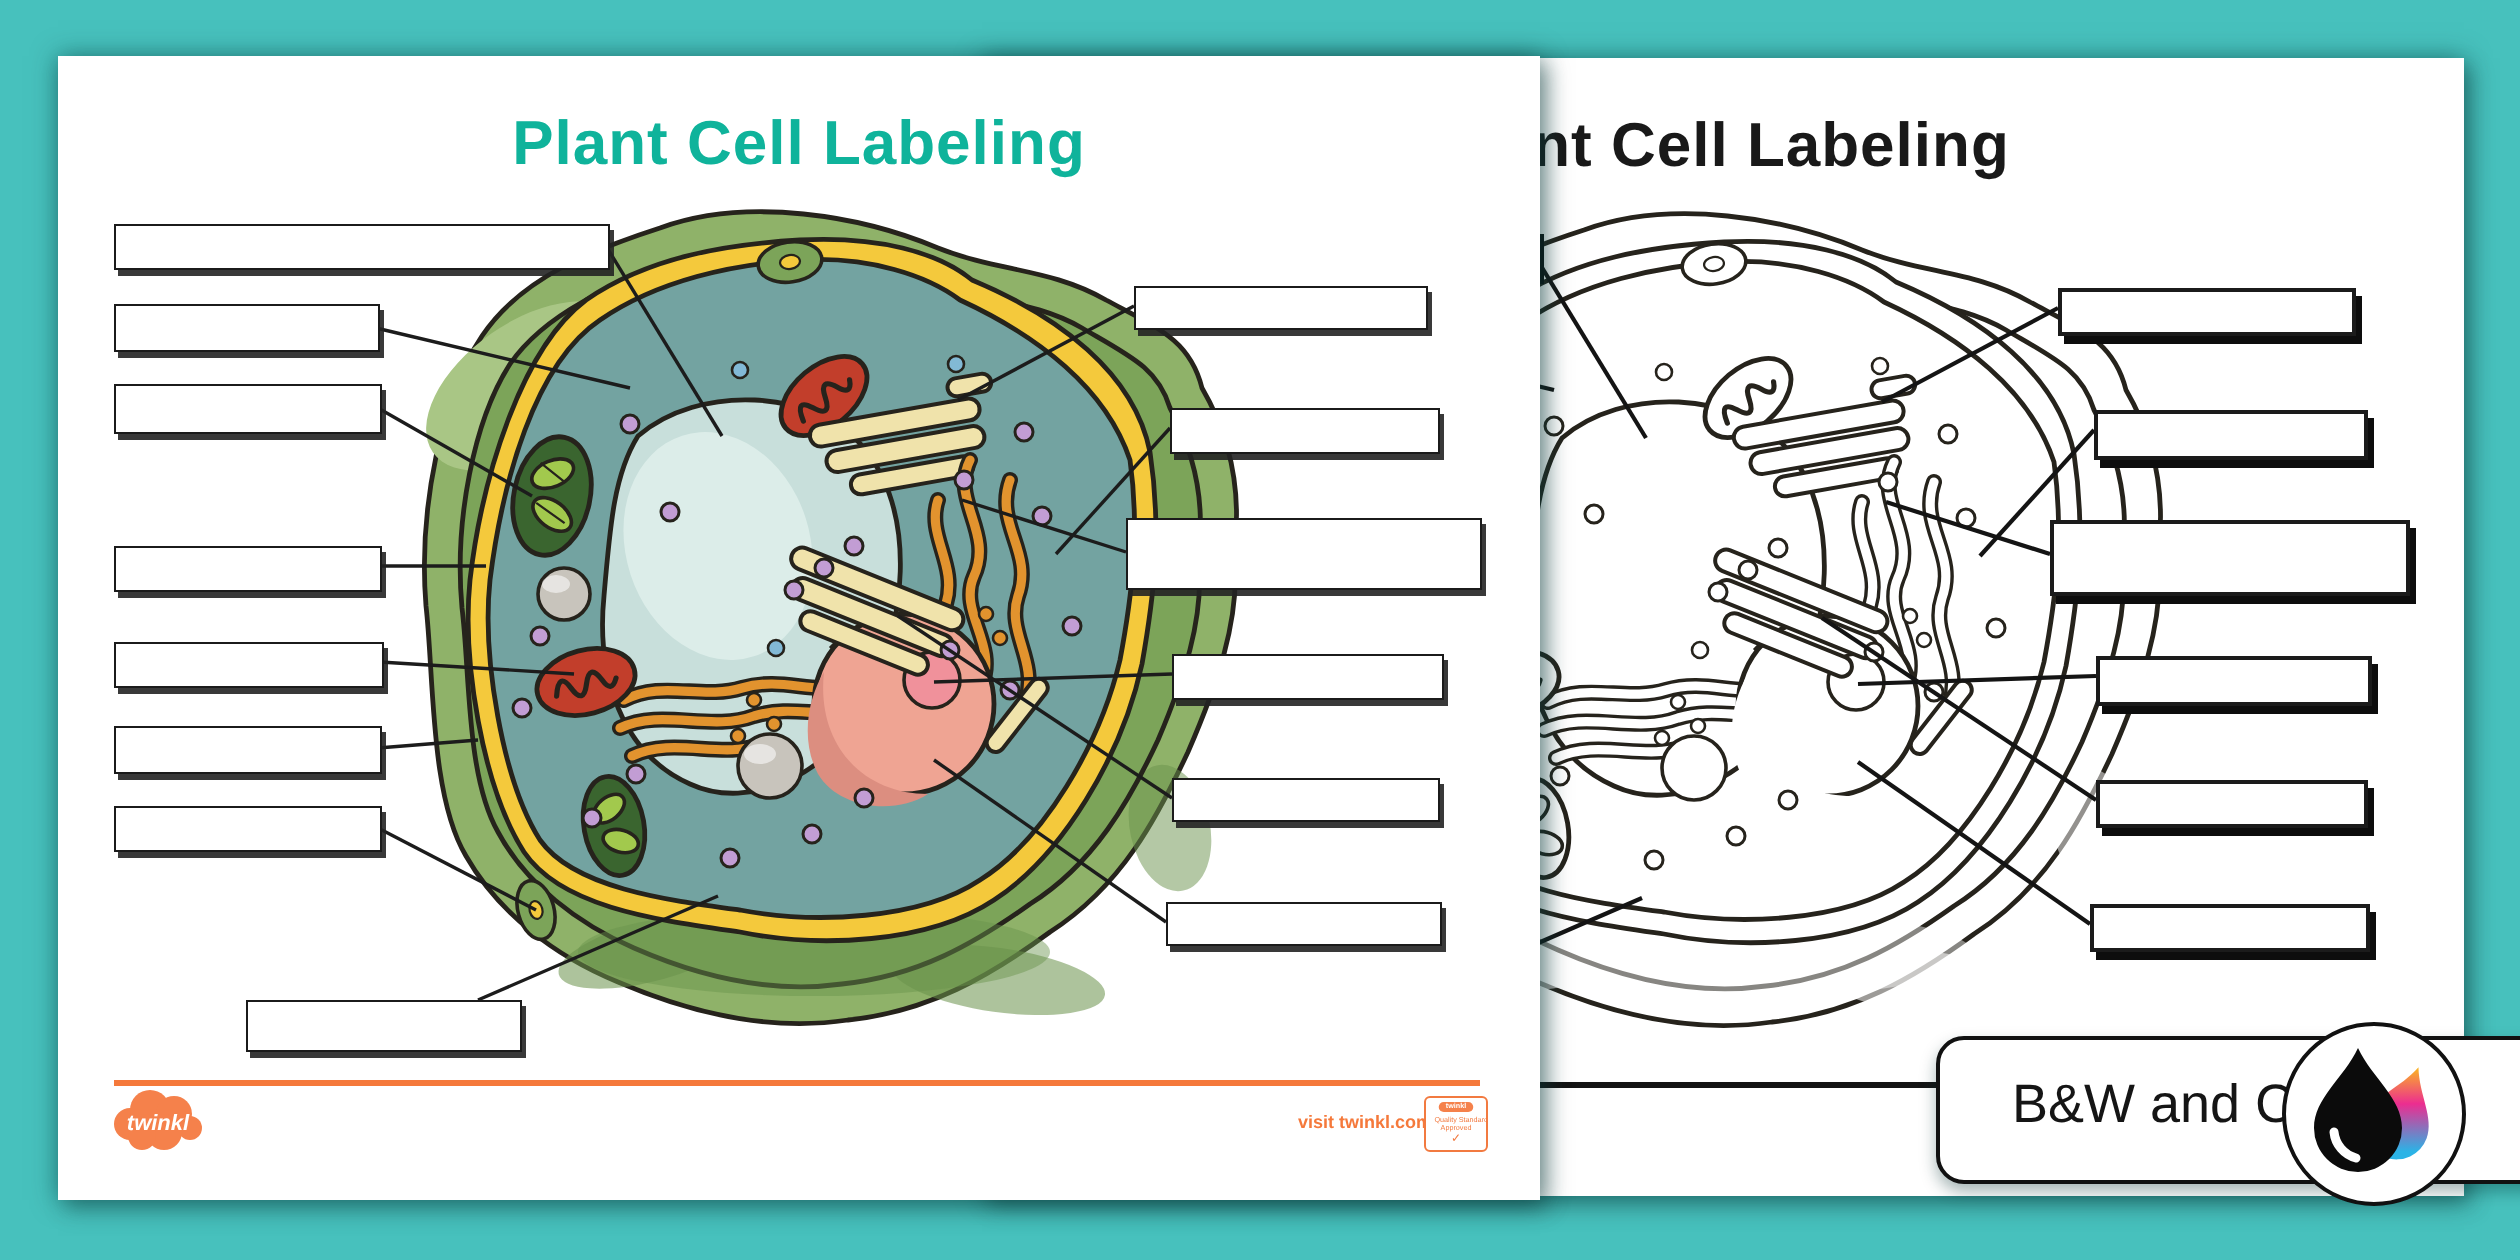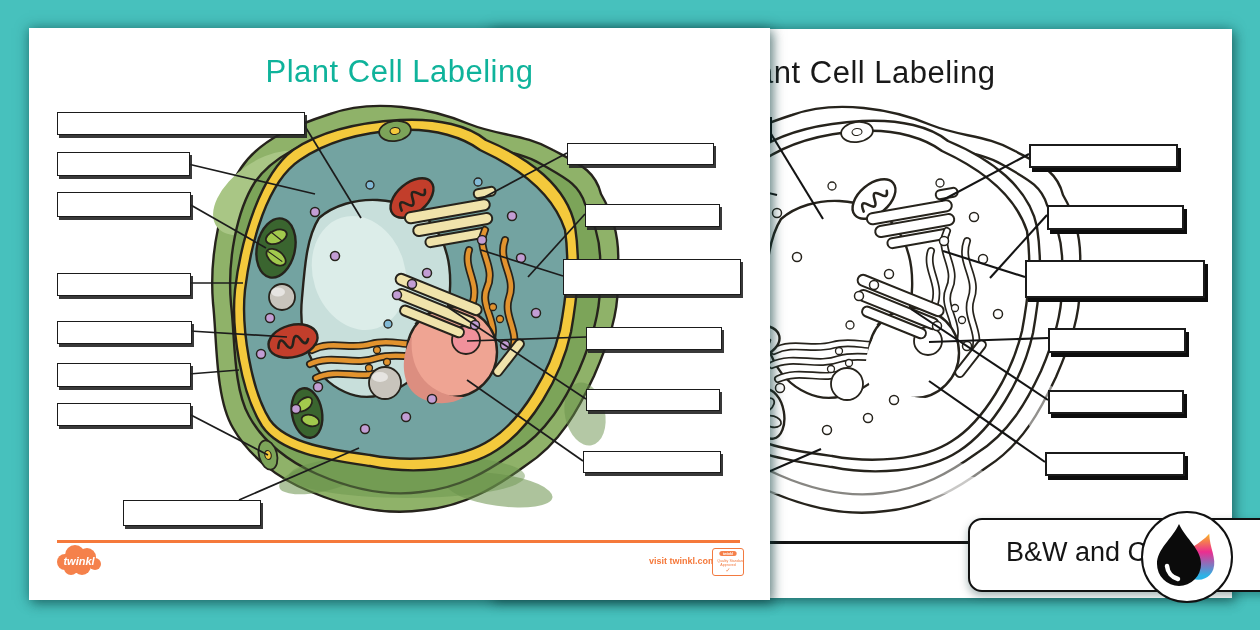--- a/index.html
+++ b/index.html
@@ -27,21 +27,21 @@
     --wall:#ffffff; --wall2:#ffffff; --wallHi:#ffffff; --wallSh:#ffffff;
     --mem:#ffffff; --cyto:#ffffff;
     --vac:#ffffff; --vacHi:#ffffff;
     --nuc:#ffffff; --nucSh:#ffffff; --nlo:#ffffff;
     --mito:#ffffff; --chl:#ffffff; --chlIn:#ffffff;
     --gol:#ffffff; --er:#ffffff; --rib:#ffffff; --gray:#ffffff; --dot:#ffffff;
     --boxborder:2.5px; --boxshadow:3px 4px 0 #0d0d0d;
   }
   .ws-title{
     position:absolute;top:26px;left:0;width:100%;text-align:center;margin:0;
-    font-size:31px;font-weight:normal;letter-spacing:.5px;color:var(--title);
+    font-size:31px;font-weight:bold;letter-spacing:.5px;color:var(--title);
   }
   .cell-svg{position:absolute;left:140px;top:70px;width:470px;height:445px;overflow:visible;}
   .leaders{position:absolute;left:0;top:0;width:741px;height:572px;overflow:visible;}
   .leaders line{stroke:var(--line);stroke-width:var(--lw);}
   .lbox{
     position:absolute;background:#fff;border:var(--boxborder) solid #1b1b1b;
     box-shadow:var(--boxshadow);
   }
   .footline{position:absolute;left:28px;top:512px;width:683px;height:2.5px;background:var(--foot);}
   .twinkl-logo{position:absolute;left:26px;top:515px;width:50px;height:34px;}

